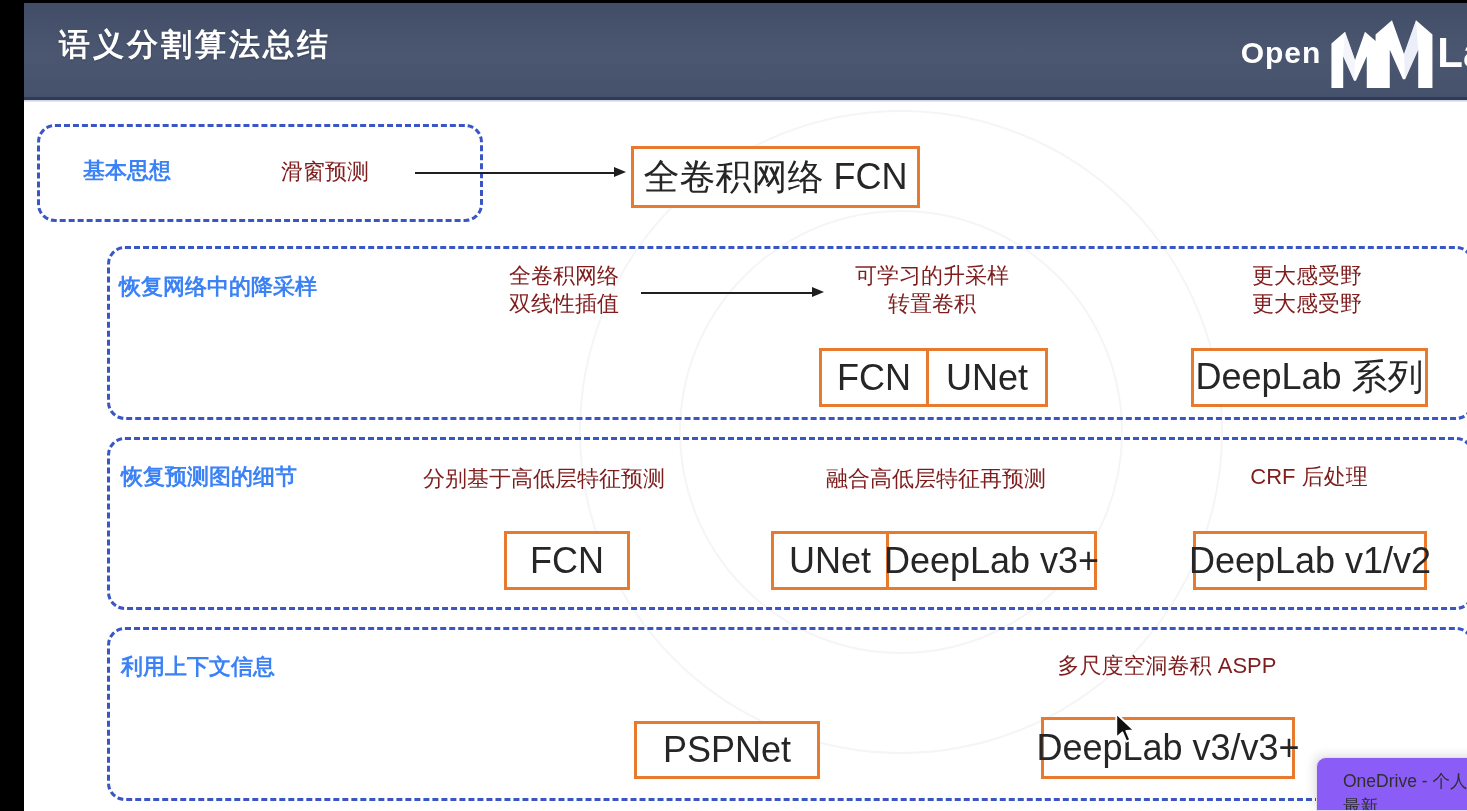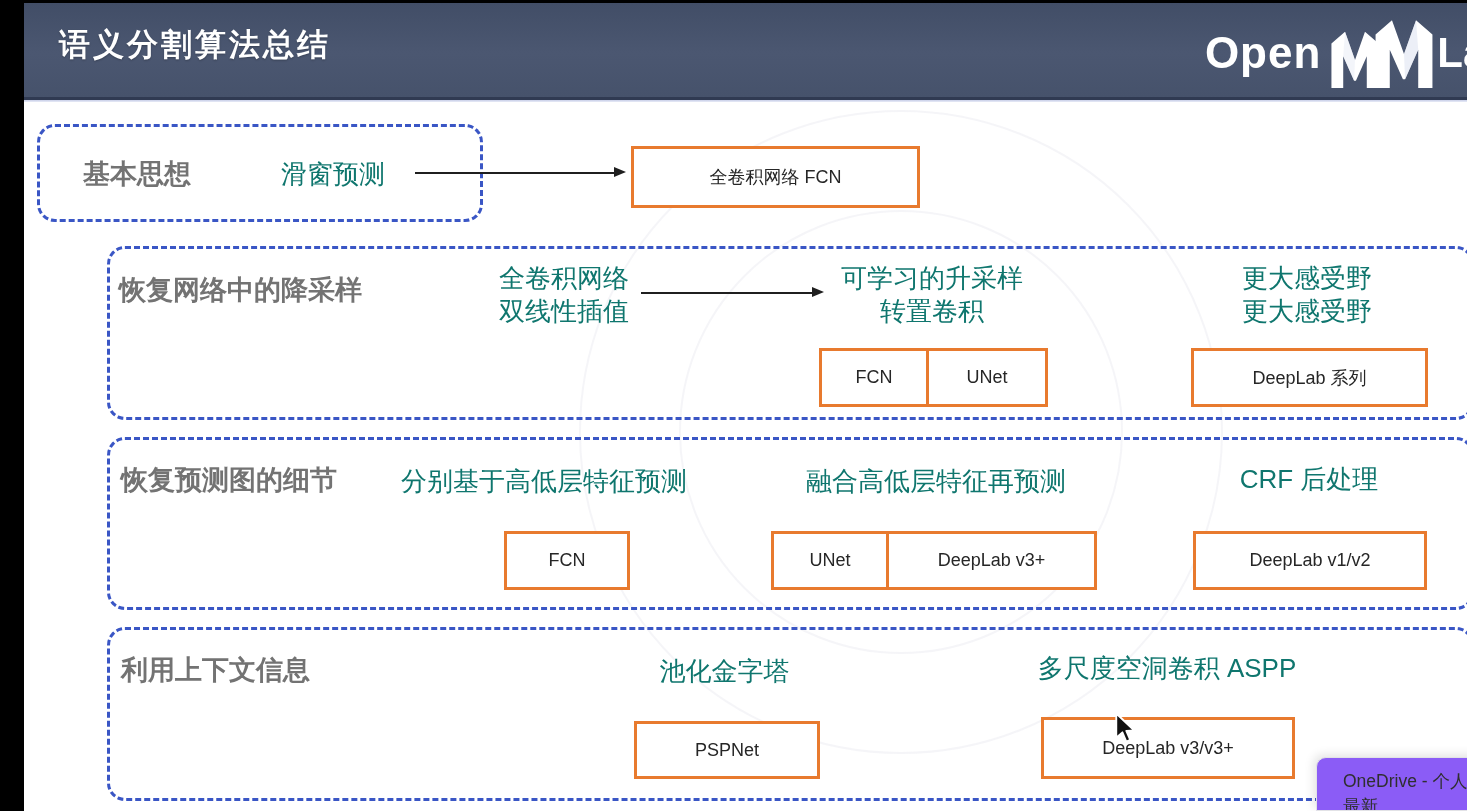--- a/index.html
+++ b/index.html
@@ -19,49 +19,49 @@
   }
   #header::after{
     content:"";position:absolute;left:0;bottom:-5px;width:100%;height:5px;
     background:linear-gradient(180deg,#303a52 0%,#303a52 55%,#c8cee8 60%,#e8ebf7 100%);
   }
   .slide-title{
     position:absolute;left:40px;top:24px;color:#fff;font-size:31px;font-weight:700;
     letter-spacing:3px;text-shadow:0 1px 2px rgba(0,0,0,.25);
   }
   .logo{position:absolute;right:-26px;top:18px;display:flex;align-items:center;color:#fff;}
-  .logo .open{font-size:44px;font-weight:600;letter-spacing:1px;}
+  .logo .open{font-size:30px;font-weight:600;letter-spacing:1px;}
   .logo .mms{display:flex;align-items:flex-end;margin:0 2px 0 8px;}
   .logo svg{display:block;}
   .logo .lab{font-size:42px;font-weight:600;}
 
   
   .wm{position:absolute;border:2px solid rgba(110,120,150,0.07);border-radius:50%;z-index:0;}
   .wm1{left:560px;top:110px;width:640px;height:640px;}
   .wm2{left:660px;top:210px;width:440px;height:440px;}
 
   
   .dashed-panel{position:absolute;border:3px dashed #3a56c5;border-radius:18px;background:transparent;z-index:1;}
   #panel1{left:18px;top:124px;width:440px;height:92px;}
   #panel2{left:88px;top:246px;width:1361px;height:168px;}
   #panel3{left:88px;top:437px;width:1361px;height:167px;}
   #panel4{left:88px;top:627px;width:1361px;height:168px;}
 
-  .sec-title{position:absolute;font-size:27px;font-weight:700;color:#737373;white-space:nowrap;z-index:2;}
-  .lbl{position:absolute;font-size:26px;color:#0f766e;text-align:center;line-height:1.27;white-space:nowrap;z-index:2;}
+  .sec-title{position:absolute;font-size:22px;font-weight:700;color:#3b82f6;white-space:nowrap;z-index:2;}
+  .lbl{position:absolute;font-size:22px;color:#7f1d1d;text-align:center;line-height:1.27;white-space:nowrap;z-index:2;}
 
   .arrow{position:absolute;border-top:2.5px solid #1f1f1f;z-index:2;}
   .arrow::after{
     content:"";position:absolute;right:-11px;top:-7px;width:0;height:0;
     border-left:12px solid #1f1f1f;border-top:5.5px solid transparent;border-bottom:5.5px solid transparent;
   }
 
   .obox{
     position:absolute;border:3px solid #e87a2e;background:#fff;display:flex;align-items:stretch;
-    font-size:18px;color:#262626;z-index:3;
+    font-size:36px;color:#262626;z-index:3;
   }
   .obox .cell{display:flex;align-items:center;justify-content:center;white-space:nowrap;}
   .obox .cell + .cell{border-left:3px solid #e87a2e;}
   .obox .cell.single{width:100%;}
 
   
   #onedrive-popup{
     position:absolute;left:1297px;top:757px;width:170px;height:54px;overflow:hidden;
     background:#8b5cf6;border:1px solid #e2e2e6;border-radius:10px 0 0 0;
     box-shadow:-3px -3px 10px rgba(0,0,0,.10);
@@ -140,21 +140,20 @@
   <div class="obox" style="left:752px;top:531px;height:53px;">
     <div class="cell" style="width:112px;">UNet</div>
     <div class="cell" style="width:205px;">DeepLab v3+</div>
   </div>
   <div class="obox" style="left:1174px;top:531px;width:228px;height:53px;">
     <div class="cell single">DeepLab v1/v2</div>
   </div>
 
   <div id="panel4" class="dashed-panel"></div>
   <div class="sec-title" style="left:102px;top:652px;">利用上下文信息</div>
-  <div class="lbl" style="left:628px;top:655px;width:155px;">池化金字塔</div>
   <div class="lbl" style="left:1008px;top:652px;width:280px;">多尺度空洞卷积 ASPP</div>
   <div class="obox" style="left:615px;top:721px;width:180px;height:52px;">
     <div class="cell single">PSPNet</div>
   </div>
   <div class="obox" style="left:1022px;top:717px;width:248px;height:56px;">
     <div class="cell single">DeepLab v3/v3+</div>
   </div>
 
   <div id="onedrive-popup">
     <div>OneDrive - 个人</div>

